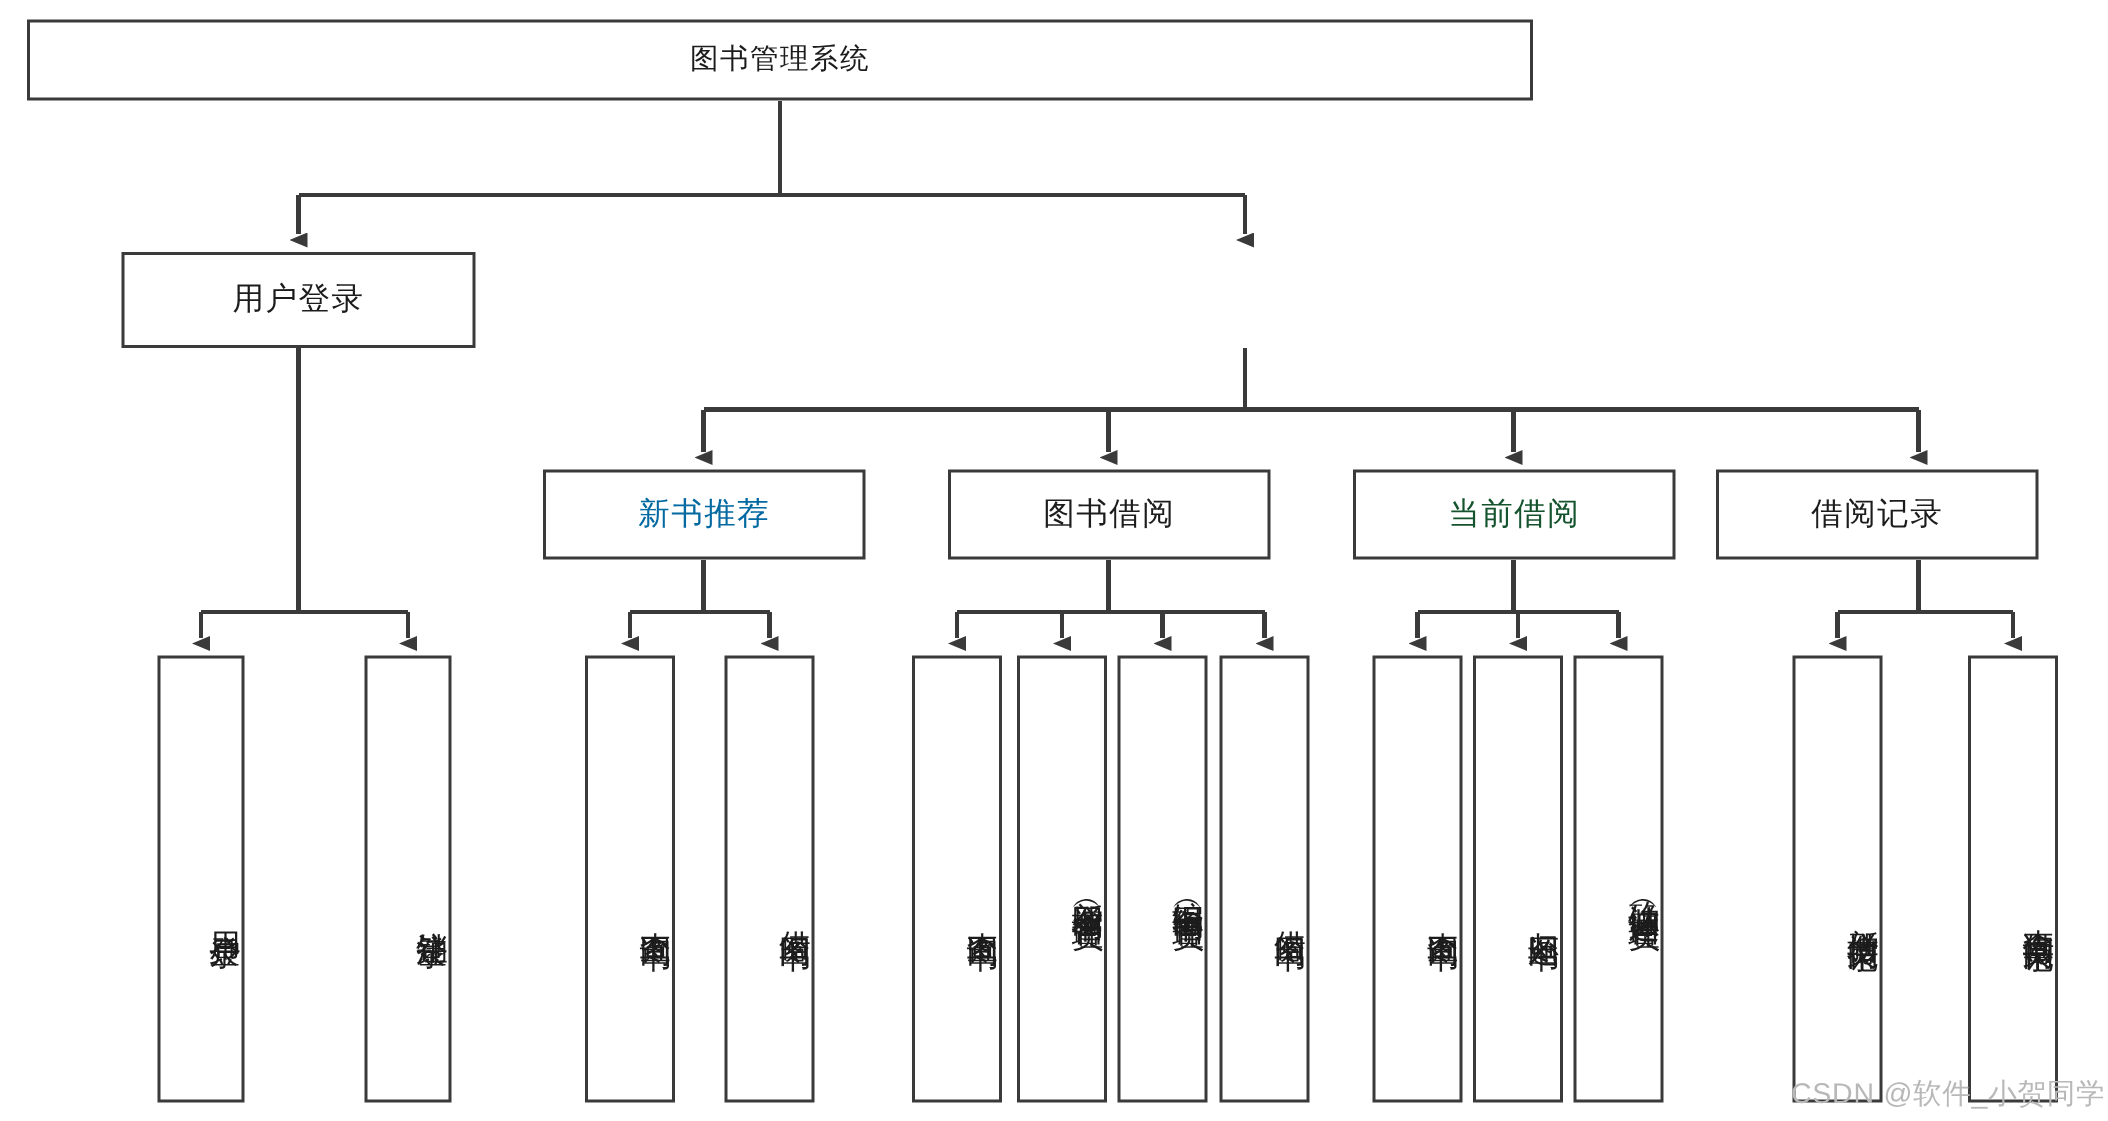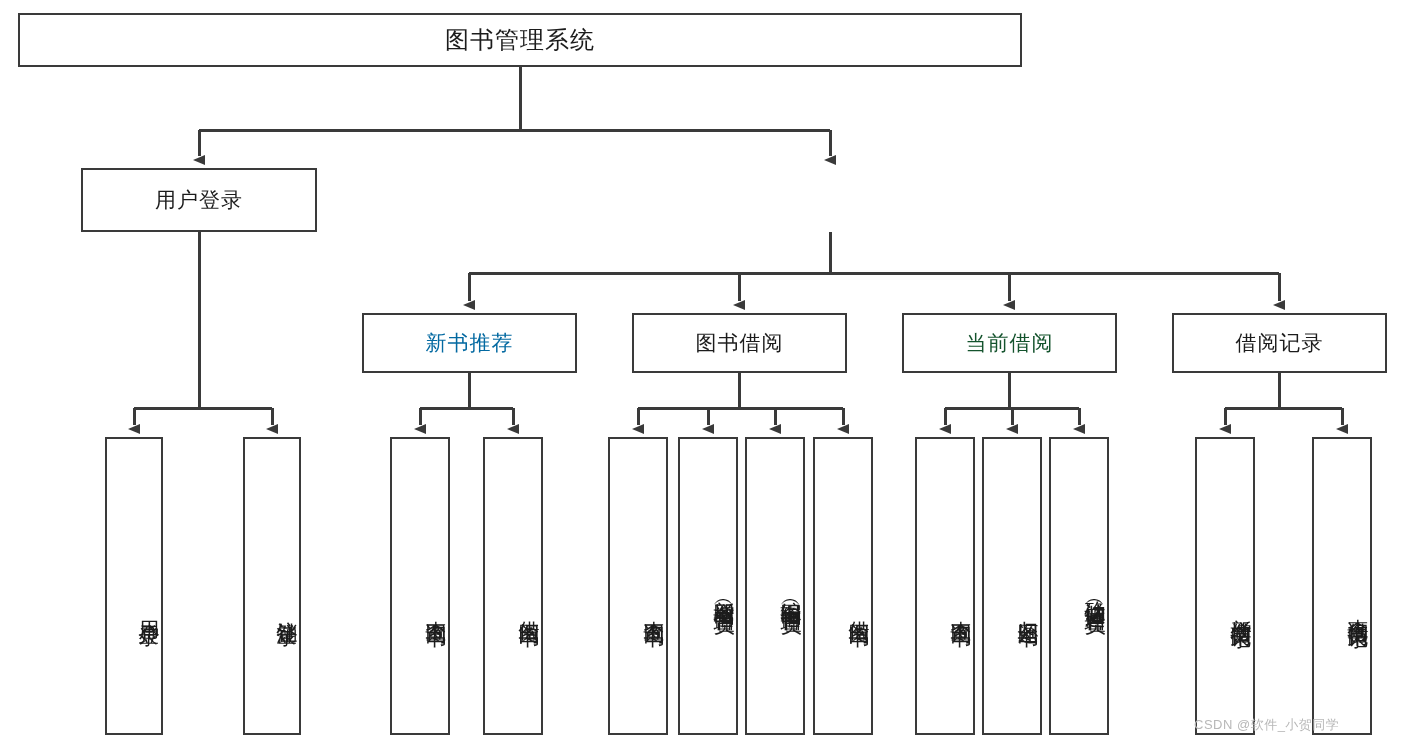--- a/index.html
+++ b/index.html
@@ -36,38 +36,38 @@
     justify-content: center;
     color: #1c1c1c;
     line-height: 1.12;
     text-align: center;
   }
   .node.horiz {
     font-size: 21px;
     letter-spacing: 1px;
   }
   .node.root {
-    font-size: 24px;
+    font-size: 19px;
     letter-spacing: 1px;
   }
   .node.leaf {
     font-size: 21px;
     writing-mode: vertical-rl;
     text-orientation: upright;
     align-items: flex-start;
     justify-content: center;
     padding-top: 44px;
     letter-spacing: 2px;
   }
   .node.leaf.tall {
     padding-top: 14px;
   }
   .watermark {
     position: absolute;
-    font-size: 13px;
+    font-size: 19px;
     color: #b8b8b8;
     white-space: nowrap;
     letter-spacing: 0.5px;
     user-select: none;
   }
 </style>
 </head>
 <body>
 
 <div id="canvas" style="background: rgb(255, 255, 255);">
@@ -124,21 +124,21 @@
     </g>
   </svg>
 
   <div class="node root" style="left: 18px; top: 13px; width: 1004px; height: 54px; border-color: rgb(58, 58, 58); color: rgb(28, 28, 28);">图书管理系统</div>
 
   <div class="node horiz" style="left: 81px; top: 168px; width: 236px; height: 64px; border-color: rgb(58, 58, 58); color: rgb(28, 28, 28);">用户登录</div>
 
   <div class="node horiz" style="left: 362px; top: 313px; width: 215px; height: 60px; border-color: rgb(58, 58, 58); color: #0369a1;">新书推荐</div>
   <div class="node horiz" style="left: 632px; top: 313px; width: 215px; height: 60px; border-color: rgb(58, 58, 58); color: rgb(28, 28, 28);">图书借阅</div>
   <div class="node horiz" style="left: 902px; top: 313px; width: 215px; height: 60px; border-color: rgb(58, 58, 58); color: #14532d;">当前借阅</div>
-  <div class="node horiz" style="left: 1172px; top: 313px; width: 215px; height: 60px; border-color: rgb(58, 58, 58); color: rgb(28, 28, 28);">借阅记录</div>
+  <div class="node horiz" style="left: 1144px; top: 313px; width: 215px; height: 60px; border-color: rgb(58, 58, 58); color: rgb(28, 28, 28);">借阅记录</div>
 
   <div class="node leaf" style="left: 105px; top: 437px; width: 58px; height: 298px; border-color: rgb(58, 58, 58); color: rgb(28, 28, 28);">用户登录</div>
   <div class="node leaf" style="left: 243px; top: 437px; width: 58px; height: 298px; border-color: rgb(58, 58, 58); color: rgb(28, 28, 28);">注销登录</div>
   <div class="node leaf" style="left: 390px; top: 437px; width: 60px; height: 298px; border-color: rgb(58, 58, 58); color: rgb(28, 28, 28);">查询图书</div>
   <div class="node leaf" style="left: 483px; top: 437px; width: 60px; height: 298px; border-color: rgb(58, 58, 58); color: rgb(28, 28, 28);">借阅图书</div>
   <div class="node leaf" style="left: 608px; top: 437px; width: 60px; height: 298px; border-color: rgb(58, 58, 58); color: rgb(28, 28, 28);">查询图书</div>
   <div class="node leaf tall" style="left: 678px; top: 437px; width: 60px; height: 298px; border-color: rgb(58, 58, 58); color: rgb(28, 28, 28);">新增图书（管理员）</div>
   <div class="node leaf tall" style="left: 745px; top: 437px; width: 60px; height: 298px; border-color: rgb(58, 58, 58); color: rgb(28, 28, 28);">编辑图书（管理员）</div>
   <div class="node leaf" style="left: 813px; top: 437px; width: 60px; height: 298px; border-color: rgb(58, 58, 58); color: rgb(28, 28, 28);">借阅图书</div>
   <div class="node leaf" style="left: 915px; top: 437px; width: 60px; height: 298px; border-color: rgb(58, 58, 58); color: rgb(28, 28, 28);">查询图书</div>

